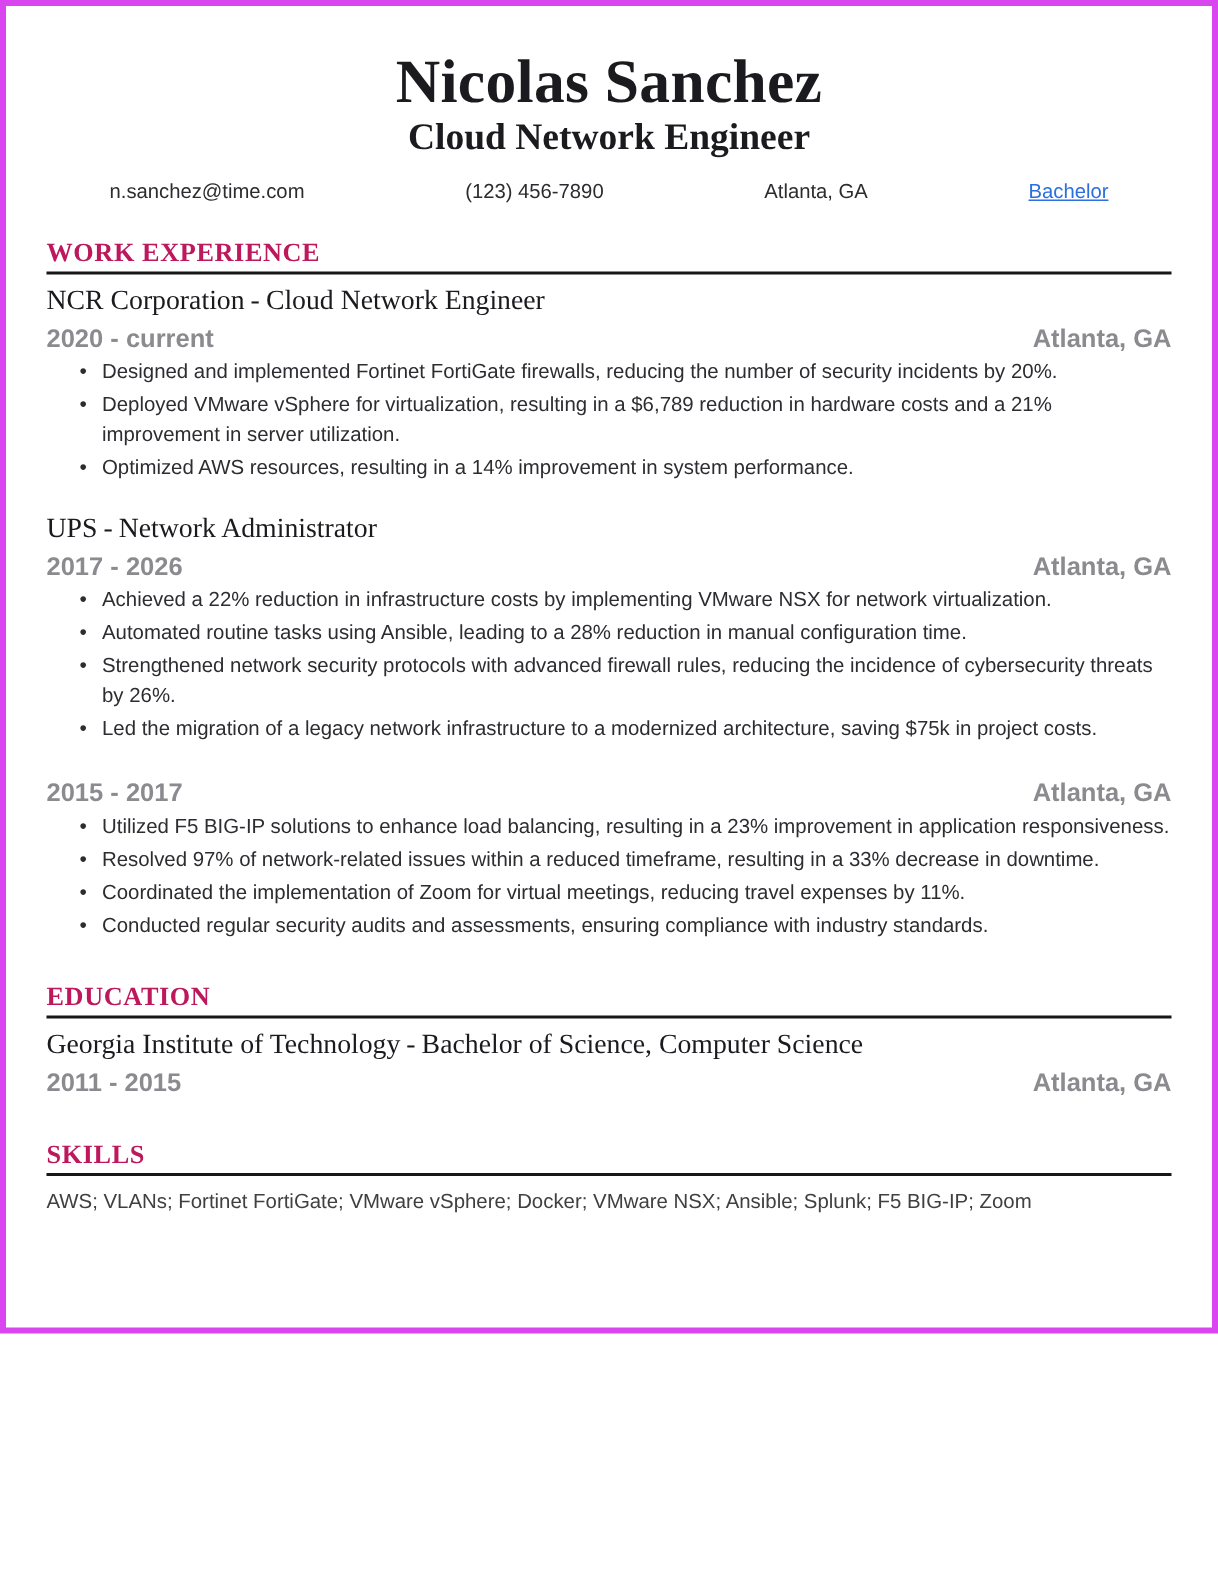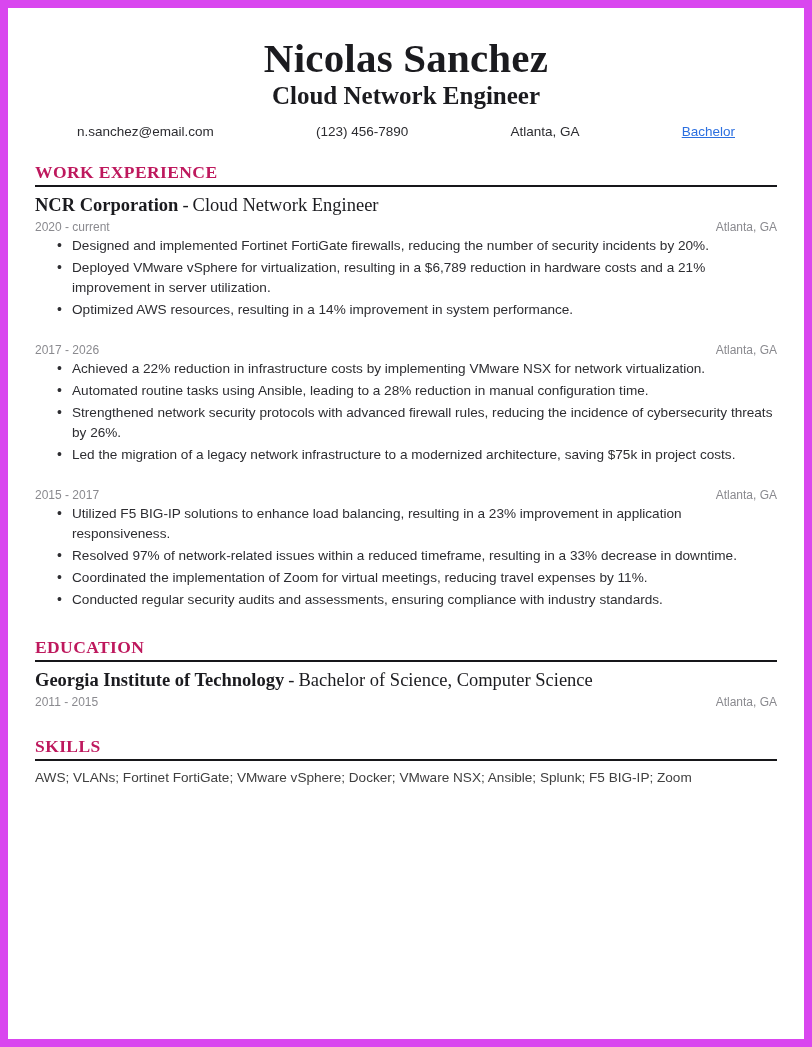--- a/index.html
+++ b/index.html
@@ -10,23 +10,23 @@
   body {
     width: 812px;
     height: 1047px;
     font-family: "Liberation Sans", sans-serif;
     -webkit-font-smoothing: antialiased;
   }
   .page {
     position: relative;
     box-sizing: border-box;
     width: 812px;
-    height: 1047px;
+    height: 889px;
     background: #ffffff;
-    border: 8px solid #d946ef;
+    border: 4px solid #d946ef;
     overflow: hidden;
   }
   .sheet {
     box-sizing: border-box;
     padding: 28px 27px 0 27px;
   }
 
   
   .name {
     text-align: center;
@@ -81,30 +81,31 @@
 
   
   .entry { margin-bottom: 4px; }
   .entry-head {
     font-family: "Liberation Serif", serif;
     font-size: 18.5px;
     color: #1b1b1f;
     line-height: 1.25;
     white-space: nowrap;
   }
-  .entry-org { font-weight: bold; }
+  .entry-org { font-weight: normal; }
   .entry-sep { font-weight: normal; padding: 0 4px; }
   .entry-role { font-weight: normal; }
   .entry-meta {
     display: flex;
     justify-content: space-between;
     align-items: baseline;
-    font-size: 12px;
+    font-size: 17px;
     color: #8a8a8f;
     margin-top: 3px;
+    font-weight: bold;
   }
   ul.bullets {
     list-style: none;
     margin: 2px 0 0 0;
     padding: 0;
   }
   ul.bullets li {
     position: relative;
     padding-left: 37px;
     font-size: 13.6px;
@@ -134,21 +135,21 @@
 </head>
 <body>
 
 <div class="page">
   <div class="sheet">
 
     <div>
       <h1 class="name">Nicolas Sanchez</h1>
       <h2 class="headline">Cloud Network Engineer</h2>
       <div class="contact-row">
-        <span class="contact-item">n.sanchez@email.com</span>
+        <span class="contact-item">n.sanchez@time.com</span>
         <span class="contact-item">(123) 456-7890</span>
         <span class="contact-item">Atlanta, GA</span>
         <span class="contact-item contact-link">Bachelor</span>
       </div>
     </div>
 
     <div class="section">
       <div class="section-title">WORK EXPERIENCE</div>
       <div class="section-rule"></div>
 
@@ -163,20 +164,23 @@
         <ul class="bullets">
           <li>Designed and implemented Fortinet FortiGate firewalls, reducing the number of security incidents by 20%.</li>
           <li>Deployed VMware vSphere for virtualization, resulting in a $6,789 reduction in hardware costs and a 21% improvement in server utilization.</li>
           <li>Optimized AWS resources, resulting in a 14% improvement in system performance.</li>
         </ul>
       </div>
 
       <div class="gap-after-entry"></div>
 
       <div class="entry">
+        <div class="entry-head">
+          <span class="entry-org">UPS</span><span class="entry-sep">-</span><span class="entry-role">Network Administrator</span>
+        </div>
         <div class="entry-meta">
           <span>2017 - 2026</span>
           <span>Atlanta, GA</span>
         </div>
         <ul class="bullets">
           <li>Achieved a 22% reduction in infrastructure costs by implementing VMware NSX for network virtualization.</li>
           <li>Automated routine tasks using Ansible, leading to a 28% reduction in manual configuration time.</li>
           <li>Strengthened network security protocols with advanced firewall rules, reducing the incidence of cybersecurity threats by 26%.</li>
           <li>Led the migration of a legacy network infrastructure to a modernized architecture, saving $75k in project costs.</li>
         </ul>

